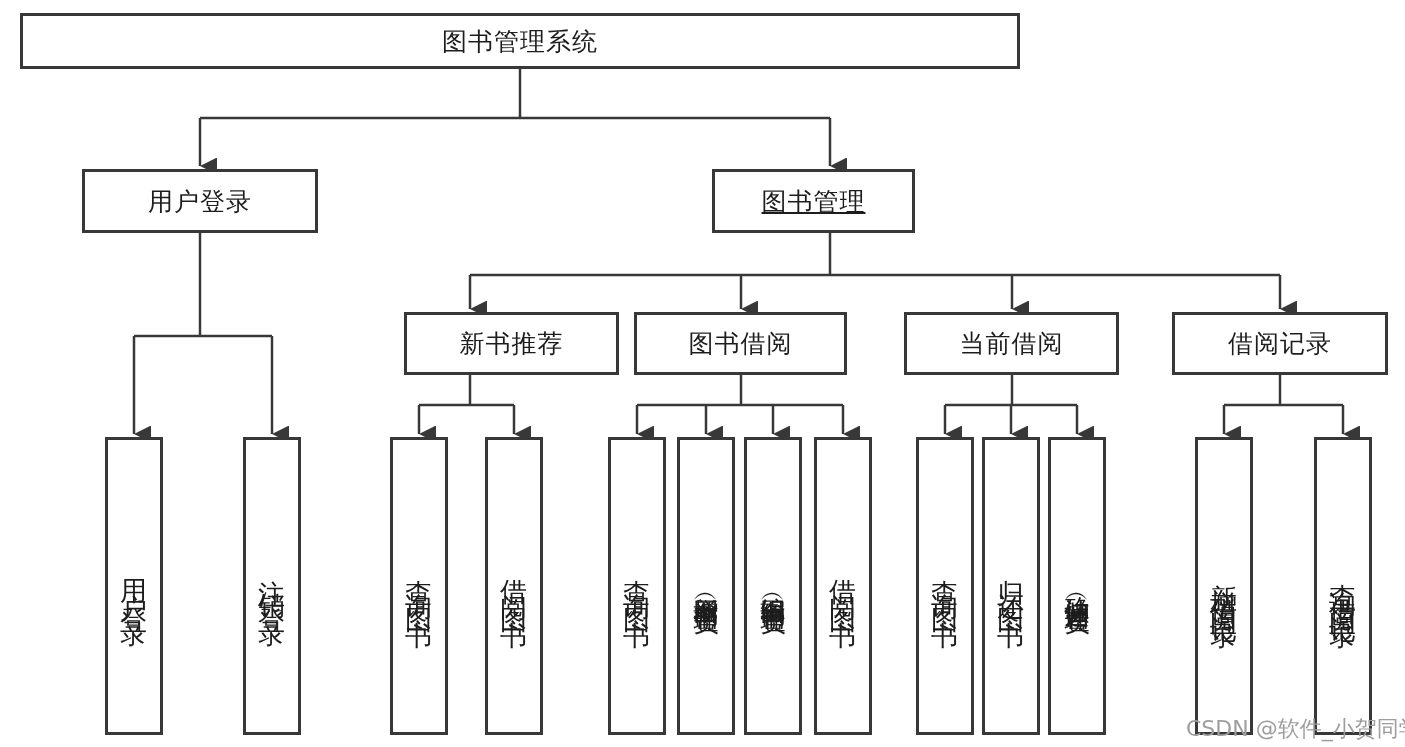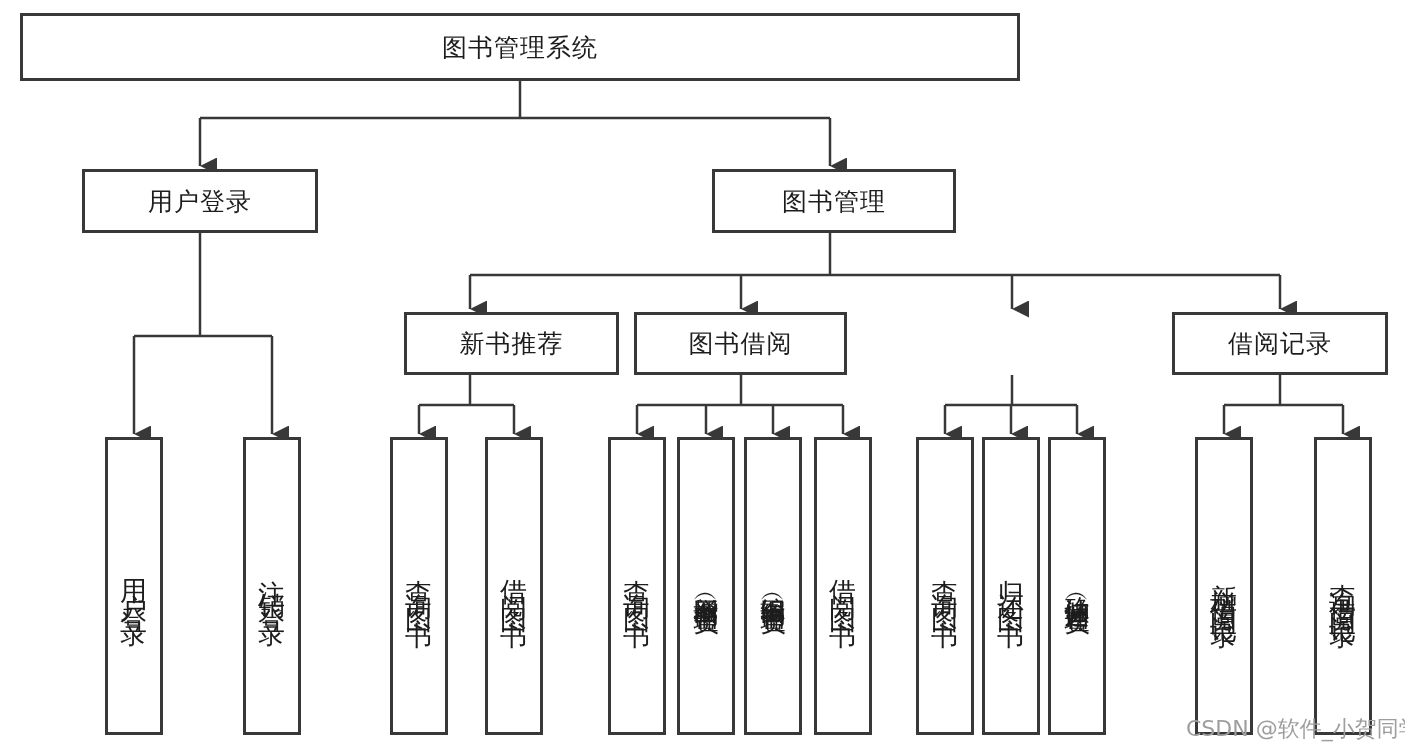--- a/index.html
+++ b/index.html
@@ -89,36 +89,39 @@
       <path d="M1011,405 L1011,434" marker-end="url(#arrow)"></path>
       <path d="M1077,405 L1077,434" marker-end="url(#arrow)"></path>
 
       <path d="M1280,375 L1280,405"></path>
       <path d="M1224,405 L1343,405"></path>
       <path d="M1224,405 L1224,434" marker-end="url(#arrow)"></path>
       <path d="M1343,405 L1343,434" marker-end="url(#arrow)"></path>
     </g>
   </svg>
 
-  <div class="box h" style="left:20px;top:13px;width:1000px;height:68px;">
+  <div class="box h" style="left:20px;top:13px;width:1000px;height:56px;">
     <span>图书管理系统</span>
   </div>
 
   <div class="box h" style="left:82px;top:169px;width:236px;height:64px;">
     <span>用户登录</span>
   </div>
-  <div class="box h" style="left:712px;top:169px;width:244px;height:64px;">
+  <div class="box h" style="left:712px;top:169px;width:203px;height:64px;text-decoration:underline;">
     <span>图书管理</span>
   </div>
 
   <div class="box h" style="left:363px;top:312px;width:215px;height:63px;margin-left:41px;">
     <span>新书推荐</span>
   </div>
   <div class="box h" style="left:634px;top:312px;width:213px;height:63px;justify-content:center;">
     <span>图书借阅</span>
+  </div>
+  <div class="box h" style="left:904px;top:312px;width:215px;height:63px;">
+    <span>当前借阅</span>
   </div>
   <div class="box h" style="left:1172px;top:312px;width:216px;height:63px;">
     <span>借阅记录</span>
   </div>
 
   <div class="box v" style="left:105px;top:437px;width:58px;height:298px;">
     <span>用户登录</span>
   </div>
   <div class="box v" style="left:243px;top:437px;width:58px;height:298px;">
     <span>注销登录</span>

